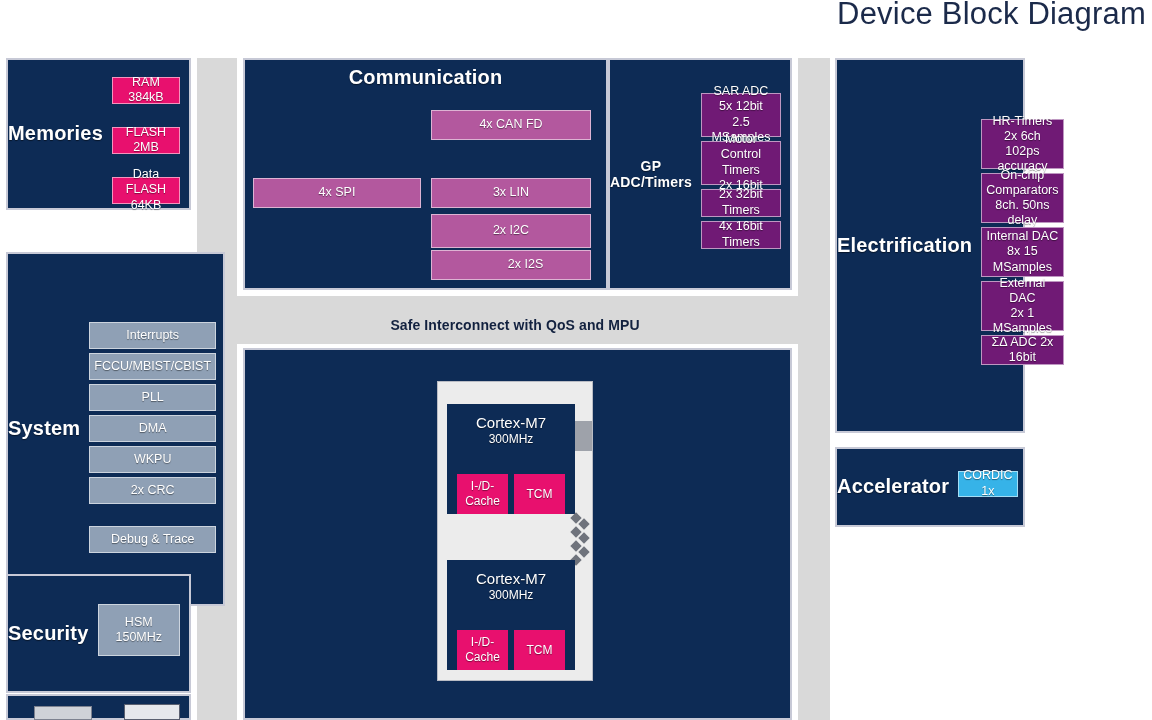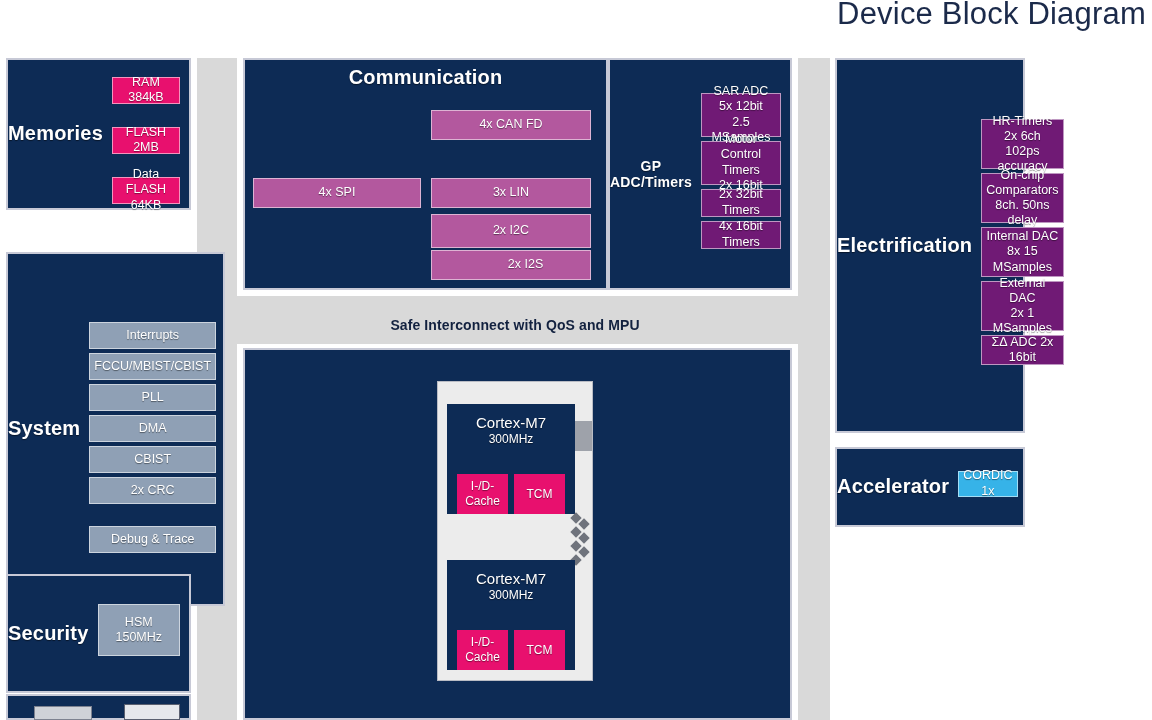--- a/index.html
+++ b/index.html
@@ -245,21 +245,21 @@
   </div>
 </div>
 
 <div class="panel" id="system-panel">
   <div class="panel-title">System</div>
   <div class="blocks" style="padding-top:24px;">
     <div class="chip slate">Interrupts</div>
     <div class="chip slate">FCCU/MBIST/CBIST</div>
     <div class="chip slate">PLL</div>
     <div class="chip slate">DMA</div>
-    <div class="chip slate">CBIST</div>
+    <div class="chip slate">WKPU</div>
     <div class="chip slate">2x CRC</div>
     <div id="system-gap"></div>
     <div class="chip slate">Debug &amp; Trace</div>
   </div>
 </div>
 
 <div class="panel" id="security-panel">
   <div class="panel-title">Security</div>
   <div class="blocks">
     <div class="chip slate">HSM

